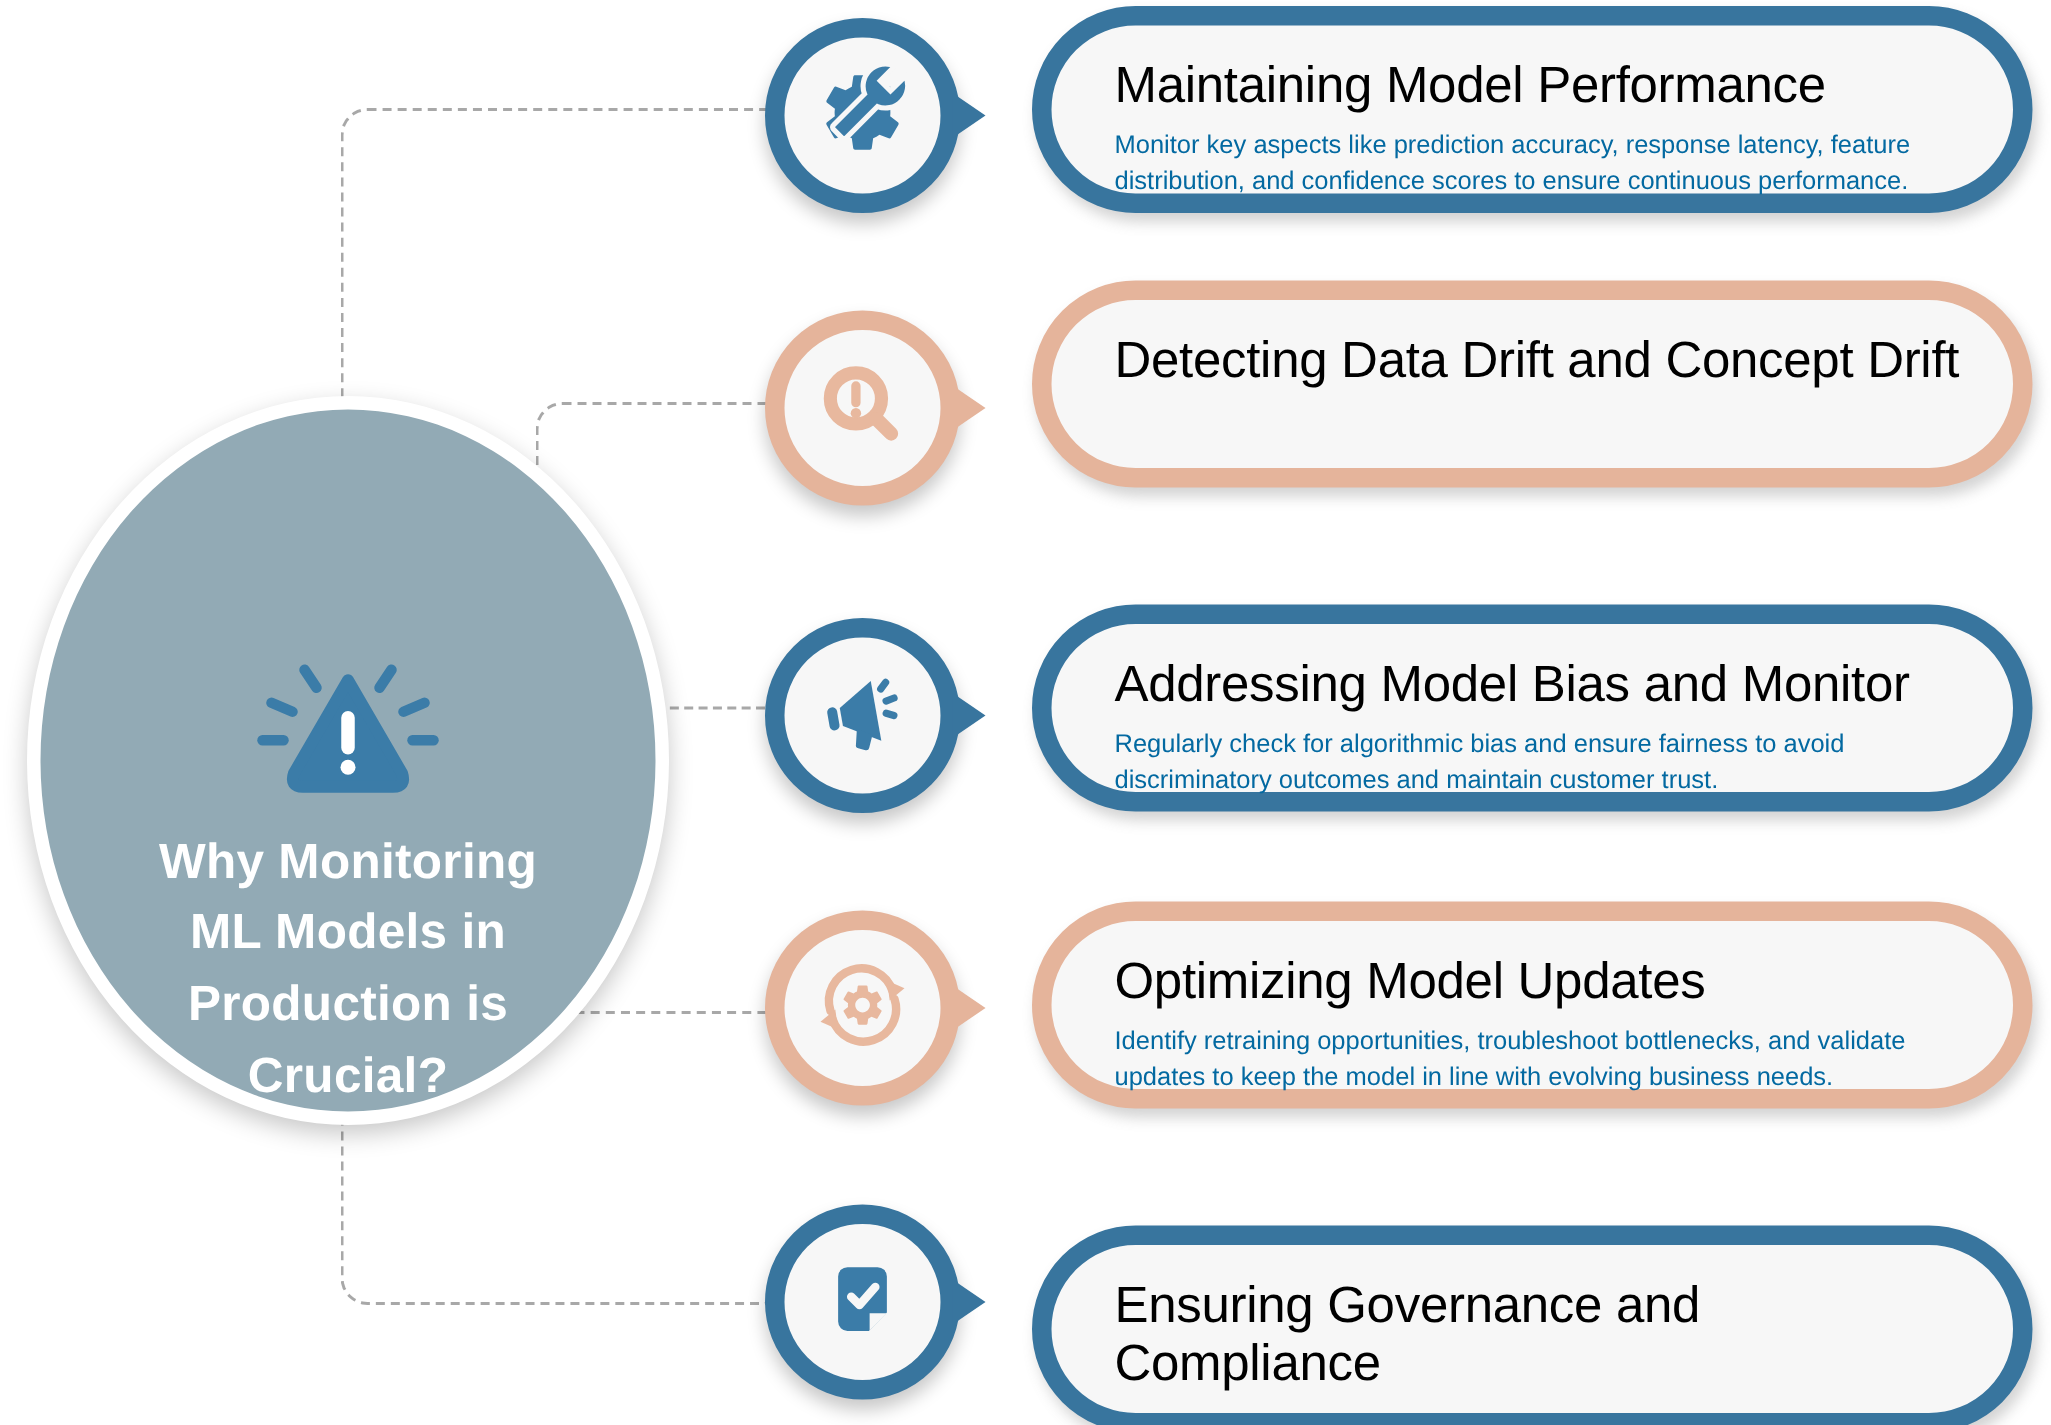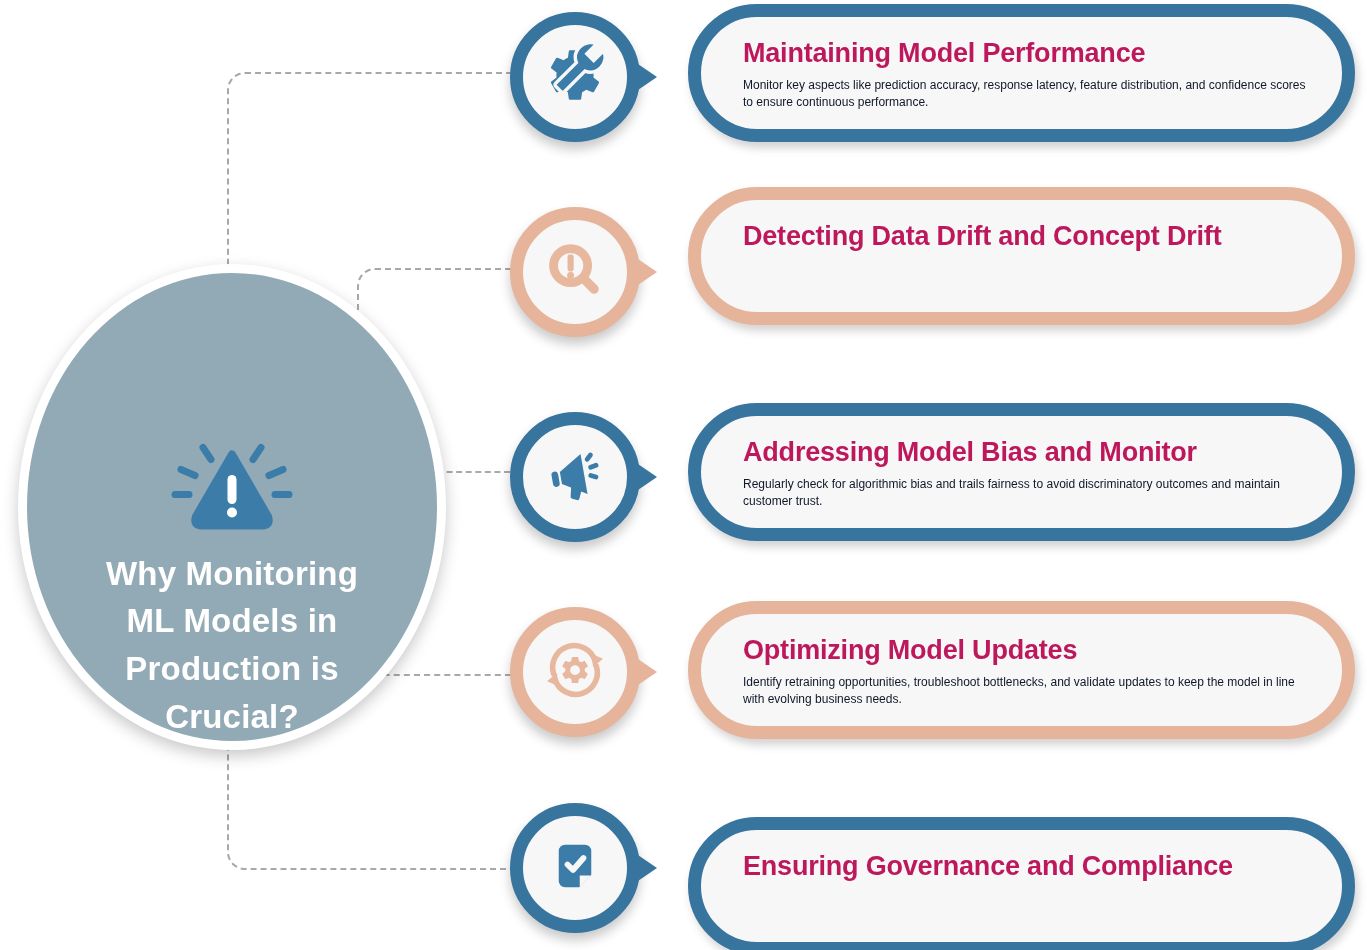--- a/index.html
+++ b/index.html
@@ -46,22 +46,22 @@
   .node-1{top:12px;} .node-2{top:207px;} .node-3{top:412px;} .node-4{top:607px;} .node-5{top:803px;}
 
   
   .card{
     position:absolute;left:688px;width:667px;height:138px;box-sizing:border-box;
     border:13px solid var(--c);border-radius:69px;background:#f7f7f7;
     box-shadow:3px 6px 9px rgba(110,110,110,0.30);
     padding:17px 34px 10px 42px;z-index:2;
   }
   .card-1{top:4px;} .card-2{top:187px;} .card-3{top:403px;} .card-4{top:601px;} .card-5{top:817px;}
-  .card-title{font-size:27px;font-weight:700;color:#be185d;letter-spacing:-.2px;margin:4px 0 8px 0;}
-  .card-desc{font-size:12px;color:#0f172a;line-height:1.42;max-width:582px;}
+  .card-title{font-size:34px;font-weight:400;color:#000000;letter-spacing:-.2px;margin:4px 0 8px 0;}
+  .card-desc{font-size:17px;color:#0369a1;line-height:1.42;max-width:582px;}
 </style>
 </head>
 <body>
 
 <div class="canvas">
 
   <div class="conn conn-1"></div>
   <div class="conn conn-2"></div>
   <div class="conn conn-3"></div>
   <div class="conn conn-4"></div>
@@ -171,21 +171,21 @@
     <div class="card-title">Maintaining Model Performance</div>
     <div class="card-desc">Monitor key aspects like prediction accuracy, response latency, feature distribution, and confidence scores to ensure continuous performance.</div>
   </div>
 
   <div class="card card-2 peach">
     <div class="card-title">Detecting Data Drift and Concept Drift</div>
   </div>
 
   <div class="card card-3 blue">
     <div class="card-title">Addressing Model Bias and Monitor</div>
-    <div class="card-desc">Regularly check for algorithmic bias and trails fairness to avoid discriminatory outcomes and maintain customer trust.</div>
+    <div class="card-desc">Regularly check for algorithmic bias and ensure fairness to avoid discriminatory outcomes and maintain customer trust.</div>
   </div>
 
   <div class="card card-4 peach">
     <div class="card-title">Optimizing Model Updates</div>
     <div class="card-desc">Identify retraining opportunities, troubleshoot bottlenecks, and validate updates to keep the model in line with evolving business needs.</div>
   </div>
 
   <div class="card card-5 blue">
     <div class="card-title">Ensuring Governance and Compliance</div>
   </div>

